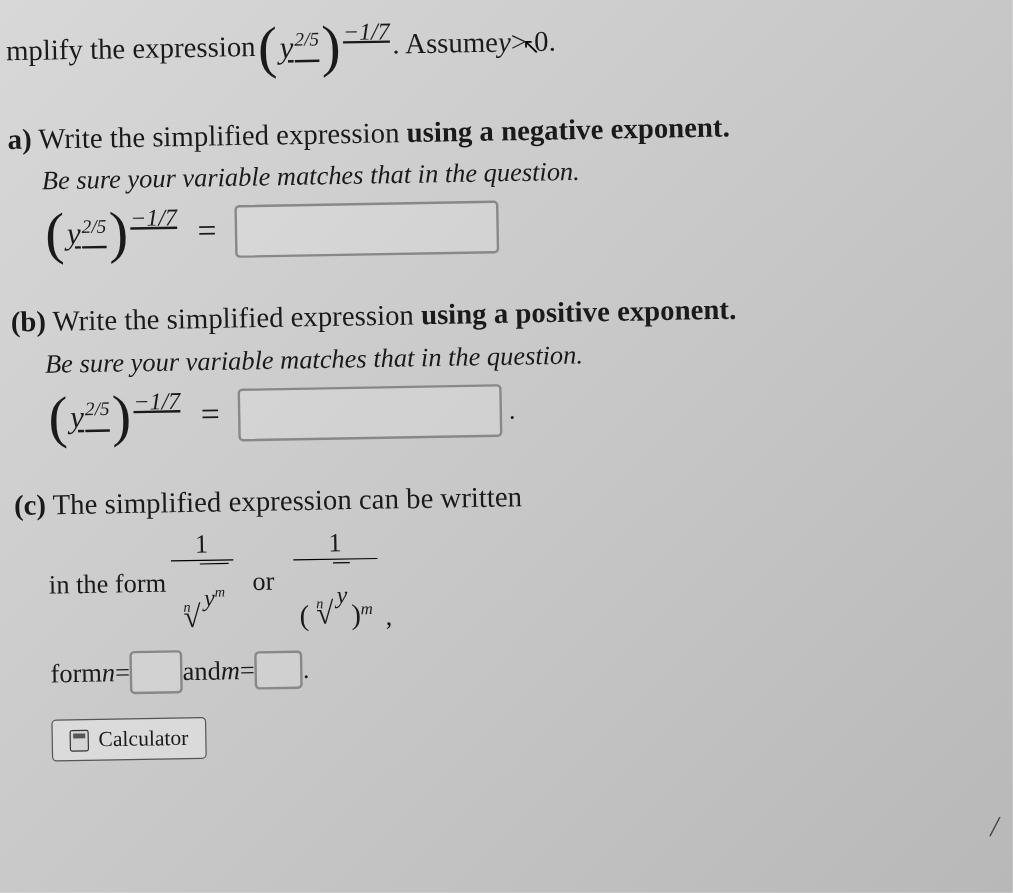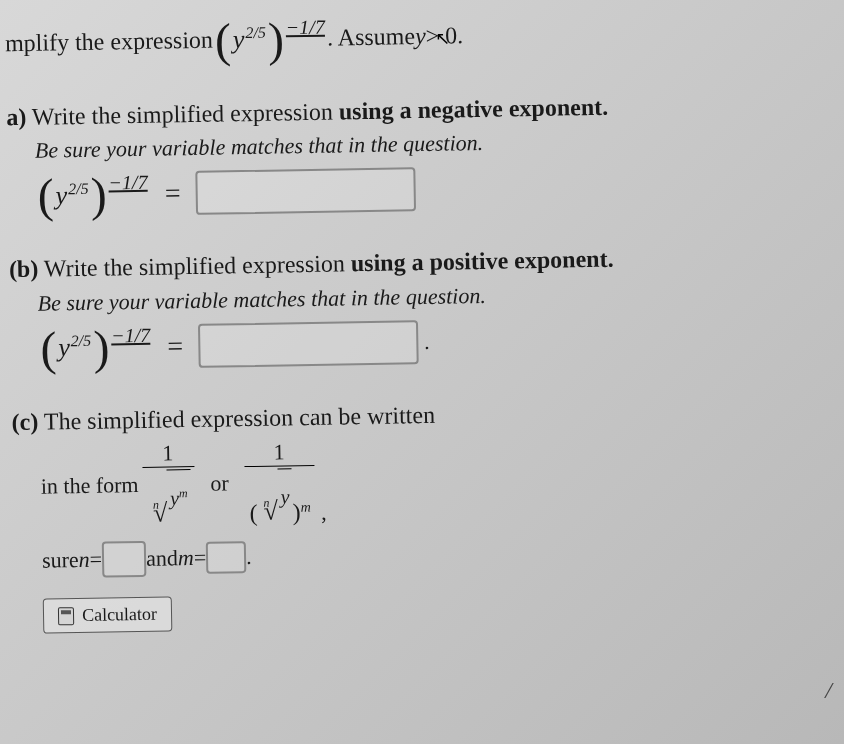--- a/index.html
+++ b/index.html
@@ -60,20 +60,21 @@
     .big-paren {
       font-size: 48px;
       font-family: 'Times New Roman', serif;
       font-style: normal;
       line-height: 0.7;
       font-weight: normal;
     }
     .paren-inner {
       font-size: 26px;
       padding: 0 2px;
+      text-decoration: underline;
     }
     .superscript {
       font-size: 16px;
       vertical-align: super;
       margin-left: 1px;
     }
     .outer-exp {
       font-size: 20px;
       align-self: flex-start;
       margin-top: -6px;
@@ -319,21 +320,21 @@
           <span style="font-size:24px;">(</span><span class="root">
             <span class="root-index math-expr">n</span>
             <span class="radical">√</span>
             <span class="radicand math-expr">y</span>
           </span><span style="font-size:24px;">)</span><sup class="math-expr" style="font-size:14px;">m</sup>
         </span>
       </span>
       <span class="comma">,</span>
     </div>
     <div class="where-row">
-      <span>sure </span>
+      <span>form </span>
       <span class="math-expr">n</span>
       <span> = </span>
       <span class="input-box input-small"></span>
       <span> and </span>
       <span class="math-expr">m</span>
       <span> = </span>
       <span class="input-box input-tiny"></span>
       <span>.</span>
     </div>
 

